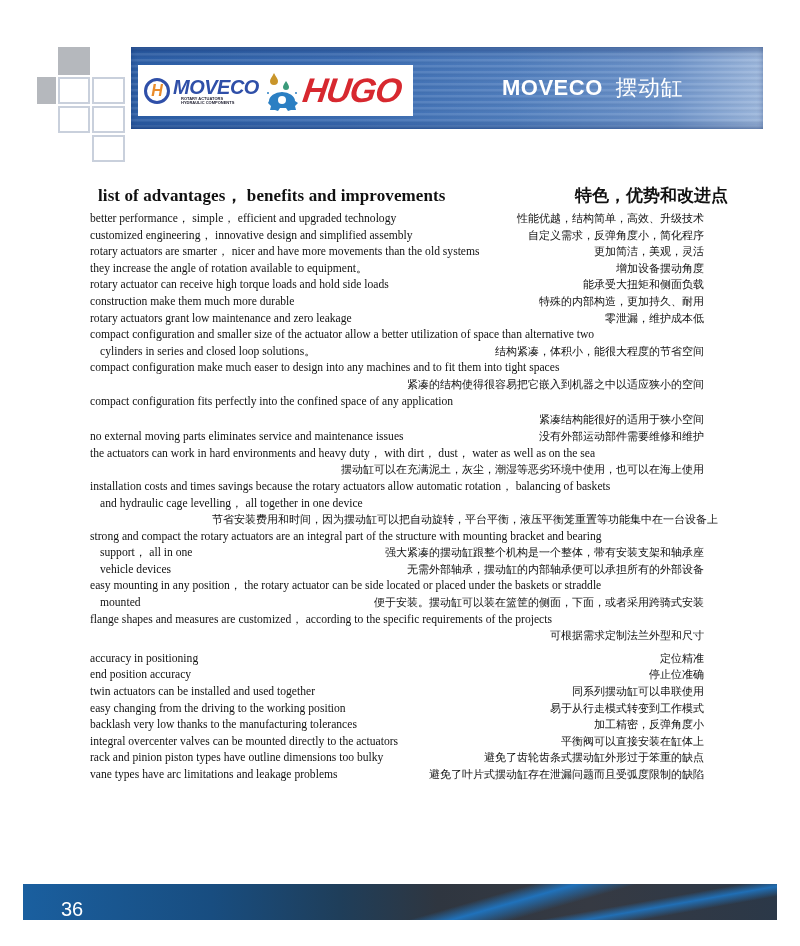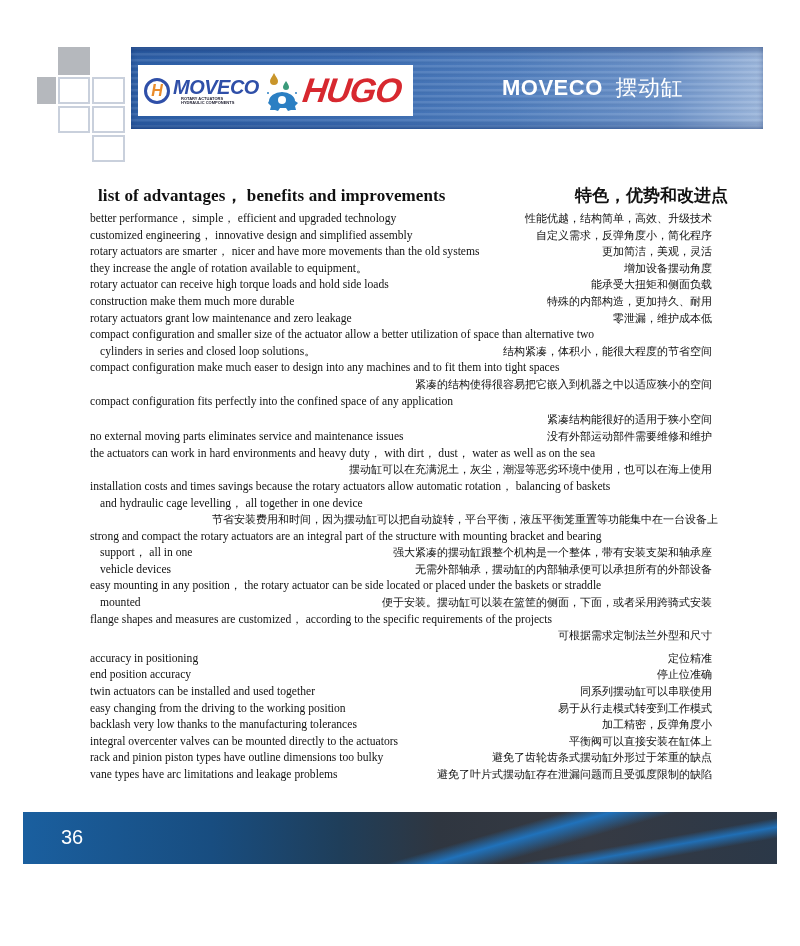--- a/index.html
+++ b/index.html
@@ -35,25 +35,25 @@
 
     
     .heading-row { position: absolute; left: 98px; top: 184px; width: 630px; display: flex; justify-content: space-between; align-items: baseline; }
     .heading-en { font: bold 17px "Liberation Serif", serif; letter-spacing: 0.1px; }
     .heading-cn { font: bold 17px "DejaVu Serif", serif; }
 
     .content { position: absolute; left: 90px; top: 211px; width: 630px; }
     .line { position: relative; height: 16.6px; font-size: 11.6px; line-height: 16.6px; white-space: nowrap; }
     .line .en { position: absolute; left: 0; }
     .line .en.indent { left: 10px; }
-    .line .cn { position: absolute; right: 8px; font-family: "DejaVu Serif", serif; font-size: 11px; }
+    .line .cn { position: absolute; right: 16px; font-family: "DejaVu Serif", serif; font-size: 11px; }
     .gap { height: 6px; }
 
     
-    .footer { position: absolute; left: 23px; top: 812px; width: 754px; height: 52px;
+    .footer { position: absolute; left: 23px; top: 884px; width: 754px; height: 36px;
       background:
         linear-gradient(164deg, rgba(0,0,0,0) 58%, rgba(30,120,200,0.9) 63%, rgba(0,0,0,0) 70%),
         linear-gradient(170deg, rgba(0,0,0,0) 75%, rgba(30,120,200,0.85) 80%, rgba(0,0,0,0) 86%),
         linear-gradient(90deg, #1a5f9f 0%, #184d80 25%, #1f3e5a 42%, #2f3640 55%, #363a43 75%, #2b3848 100%);
     }
     .page-number { position: absolute; left: 38px; top: 14px; color: #fff; font: 20px "Liberation Sans", sans-serif; }
   </style>
 </head>
 <body>
 

